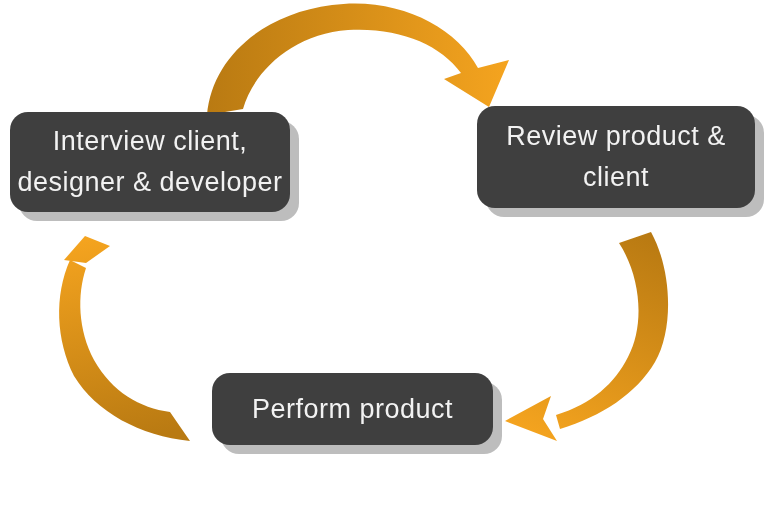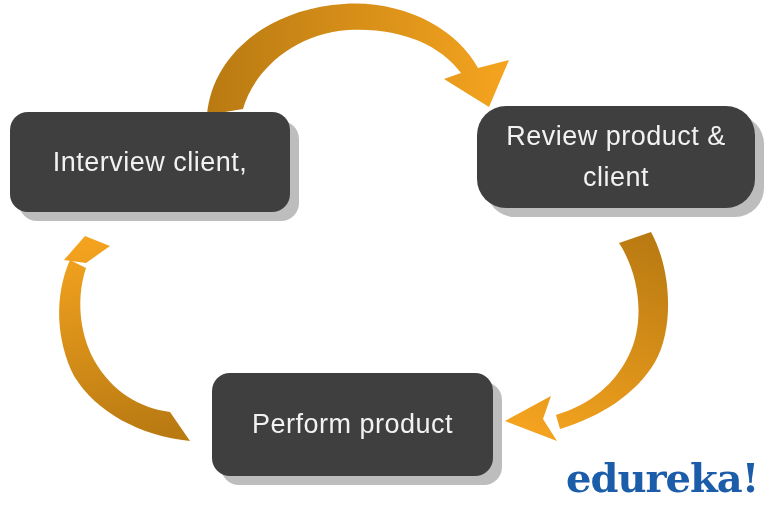--- a/index.html
+++ b/index.html
@@ -23,22 +23,22 @@
     flex-direction: column;
     align-items: center;
     justify-content: center;
     text-align: center;
     font-size: 27px;
     line-height: 41px;
     letter-spacing: 0.5px;
     font-weight: 400;
   }
   .node-interview   { left: 10px;  top: 112px; width: 280px; height: 100px; }
-  .node-review      { left: 477px; top: 106px; width: 278px; height: 102px; border-radius: 29px; }
-  .node-walkthrough { left: 212px; top: 373px; width: 281px; height: 103px; }
+  .node-review      { left: 477px; top: 106px; width: 278px; height: 102px; }
+  .node-walkthrough { left: 212px; top: 373px; width: 281px; height: 72px; }
   .logo {
     position: absolute;
     left: 566px; top: 455px;
     z-index: 1;
     font-family: "DejaVu Serif", serif;
     font-weight: bold;
     font-size: 40px;
     line-height: 46px;
     color: var(--logo-blue, #1c5da9);
     letter-spacing: -1px;
@@ -94,26 +94,26 @@
                L 70 260
                C 54 296, 56 340, 74 376
                C 96 412, 140 436, 190 441
                Z"></path>
       <polygon fill="url(#g3)" points="85,236 110,246 86,263 64,260"></polygon>
     </g>
   </svg>
 
   <div class="node node-interview">
     <span>Interview client,</span>
+    <span>designer &amp; developer</span>
   </div>
 
   <div class="node node-review">
     <span>Review product &amp;</span>
     <span>client</span>
   </div>
 
   <div class="node node-walkthrough">
     <span>Perform product</span>
   </div>
 
-  <div class="logo">edureka!</div>
 
 </div>
 
 </body></html>

